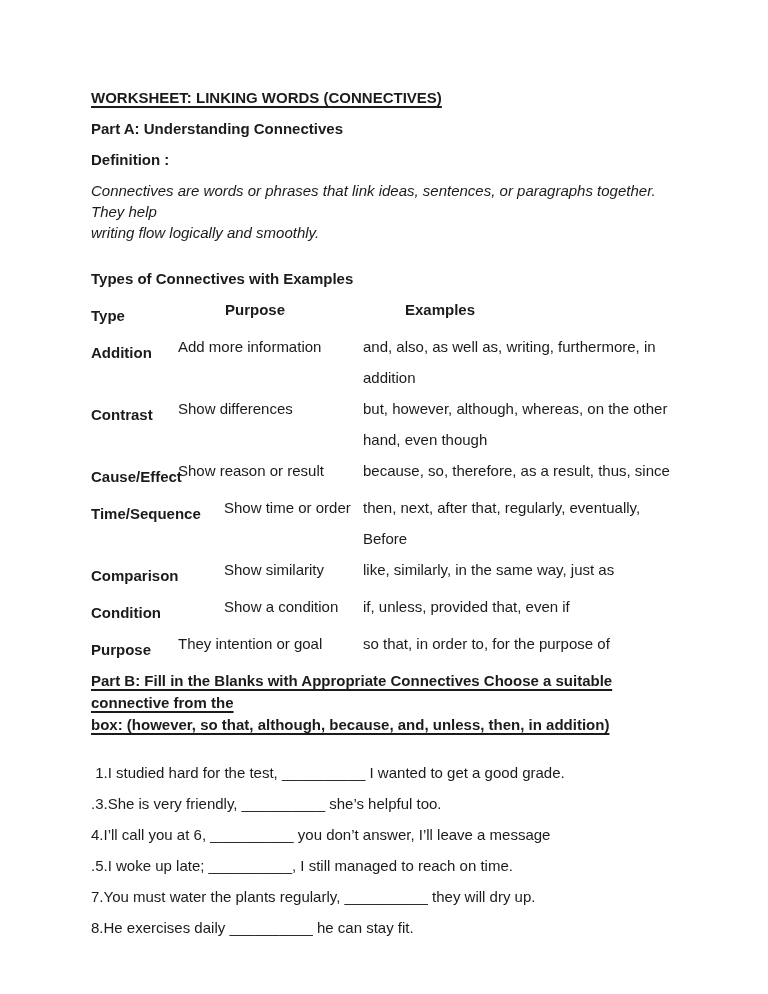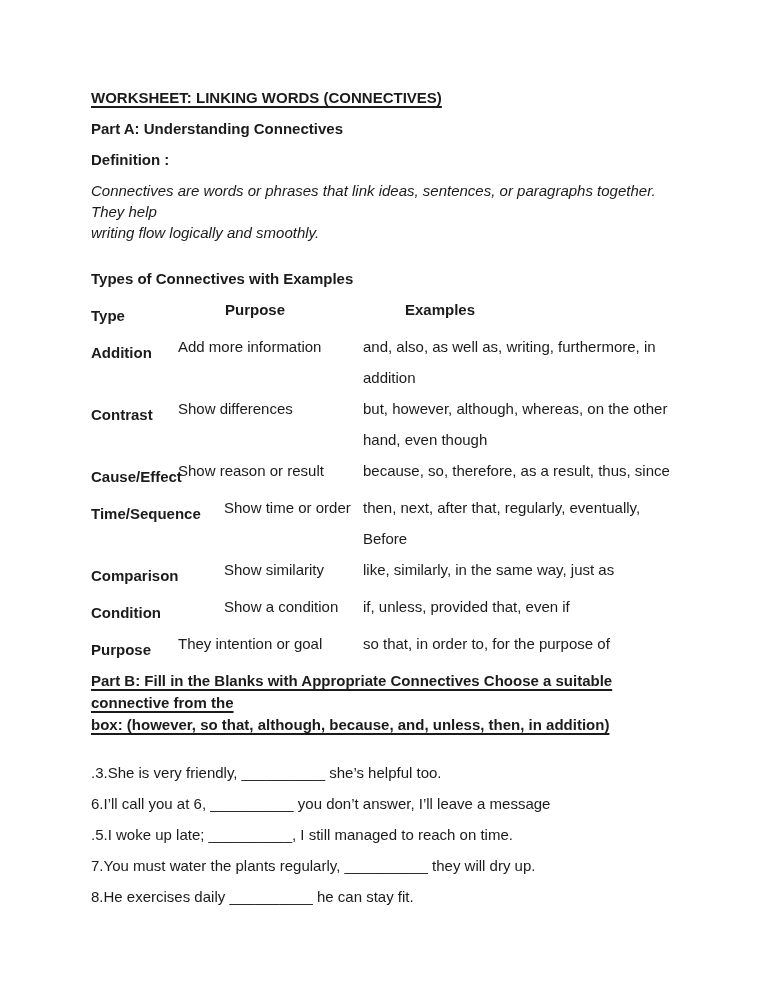--- a/index.html
+++ b/index.html
@@ -118,19 +118,20 @@
 
   <div class="trow">
     <div class="c1">Purpose</div>
     <div class="c2">They intention or goal</div>
     <div class="c3">so that, in order to, for the purpose of</div>
   </div>
 
   <div class="h underline partb">Part B: Fill in the Blanks with Appropriate Connectives Choose a suitable connective from the
 box: (however, so that, although, because, and, unless, then, in addition)</div>
 
+  <p class="item"> 1.I studied hard for the test, __________ I wanted to get a good grade.</p>
   <p class="item">.3.She is very friendly, __________ she’s helpful too.</p>
-  <p class="item">6.I’ll call you at 6, __________ you don’t answer, I’ll leave a message</p>
+  <p class="item">4.I’ll call you at 6, __________ you don’t answer, I’ll leave a message</p>
   <p class="item">.5.I woke up late; __________, I still managed to reach on time.</p>
   <p class="item">7.You must water the plants regularly, __________ they will dry up.</p>
   <p class="item">8.He exercises daily __________ he can stay fit.</p>
 
 </div>
 
 </body></html>

